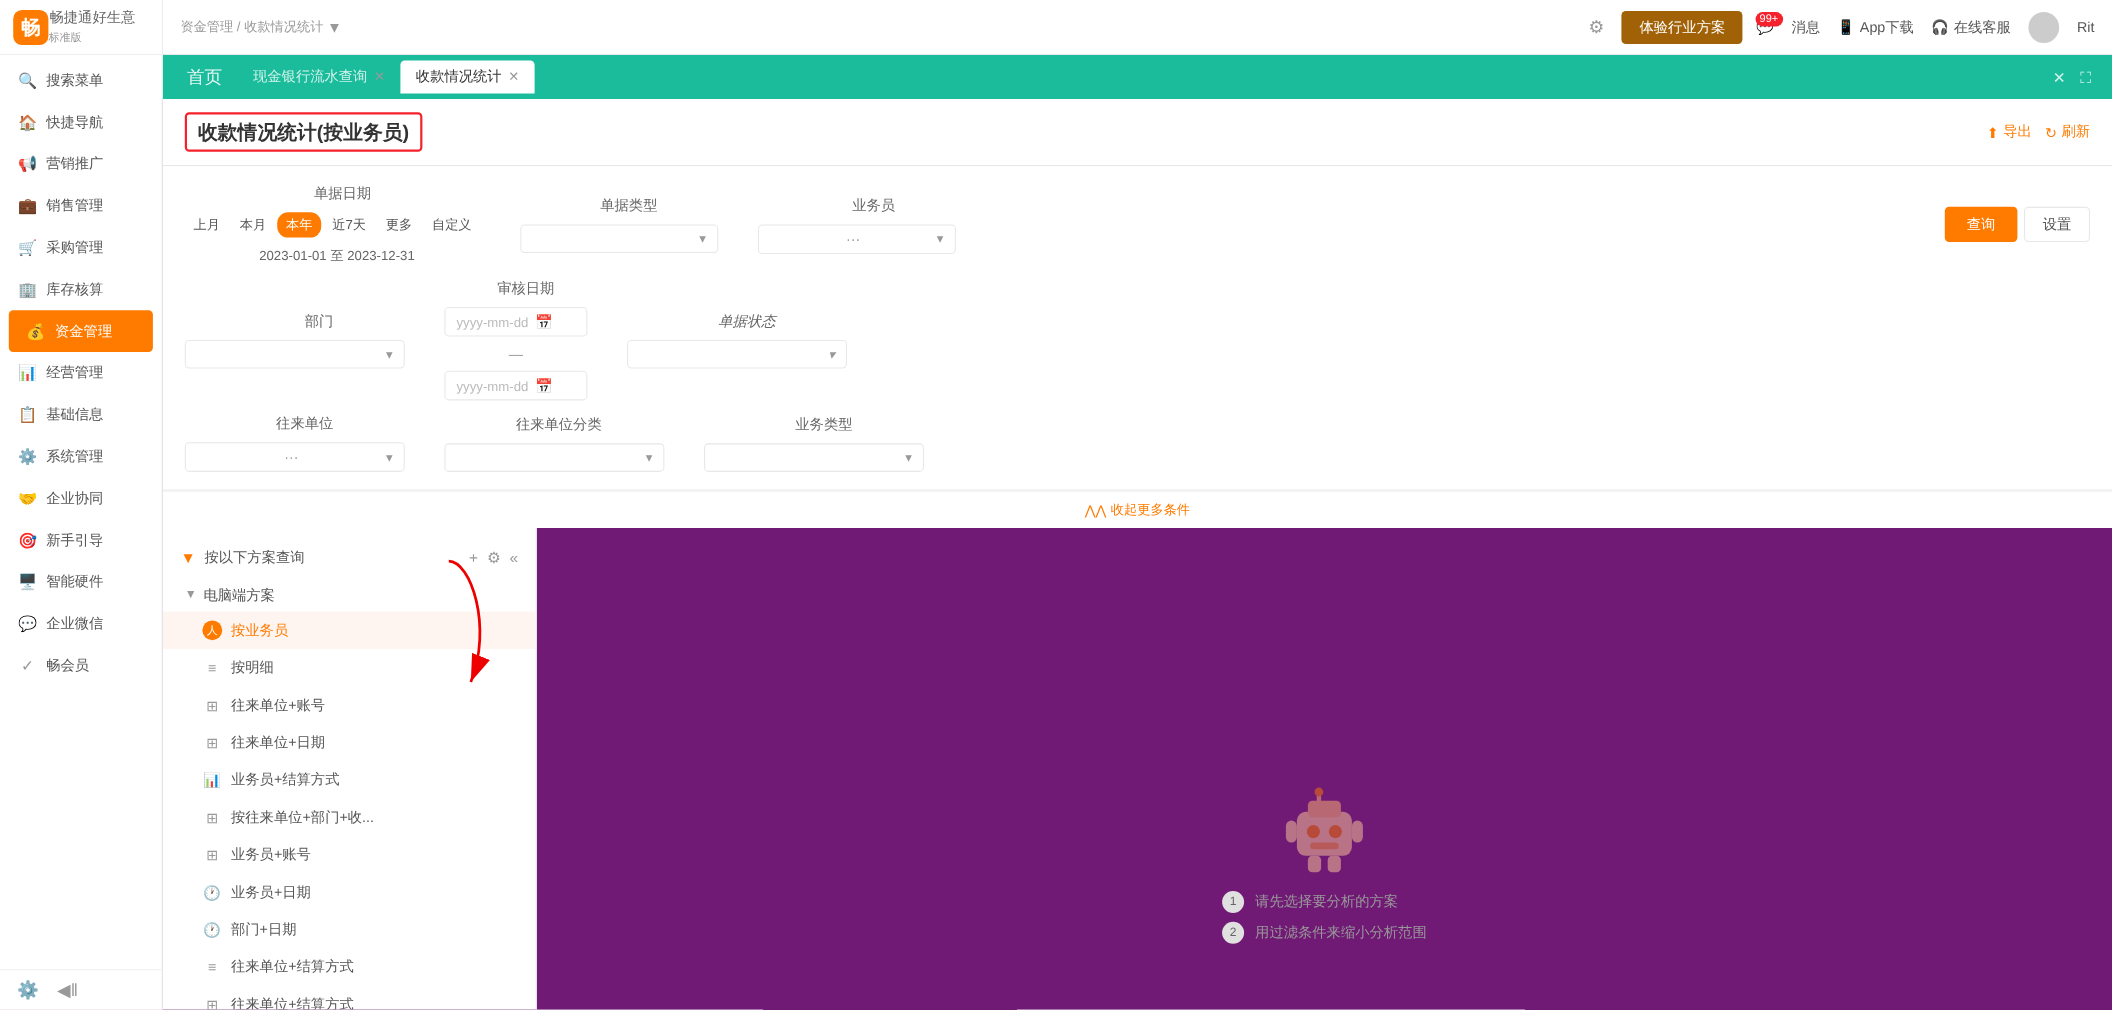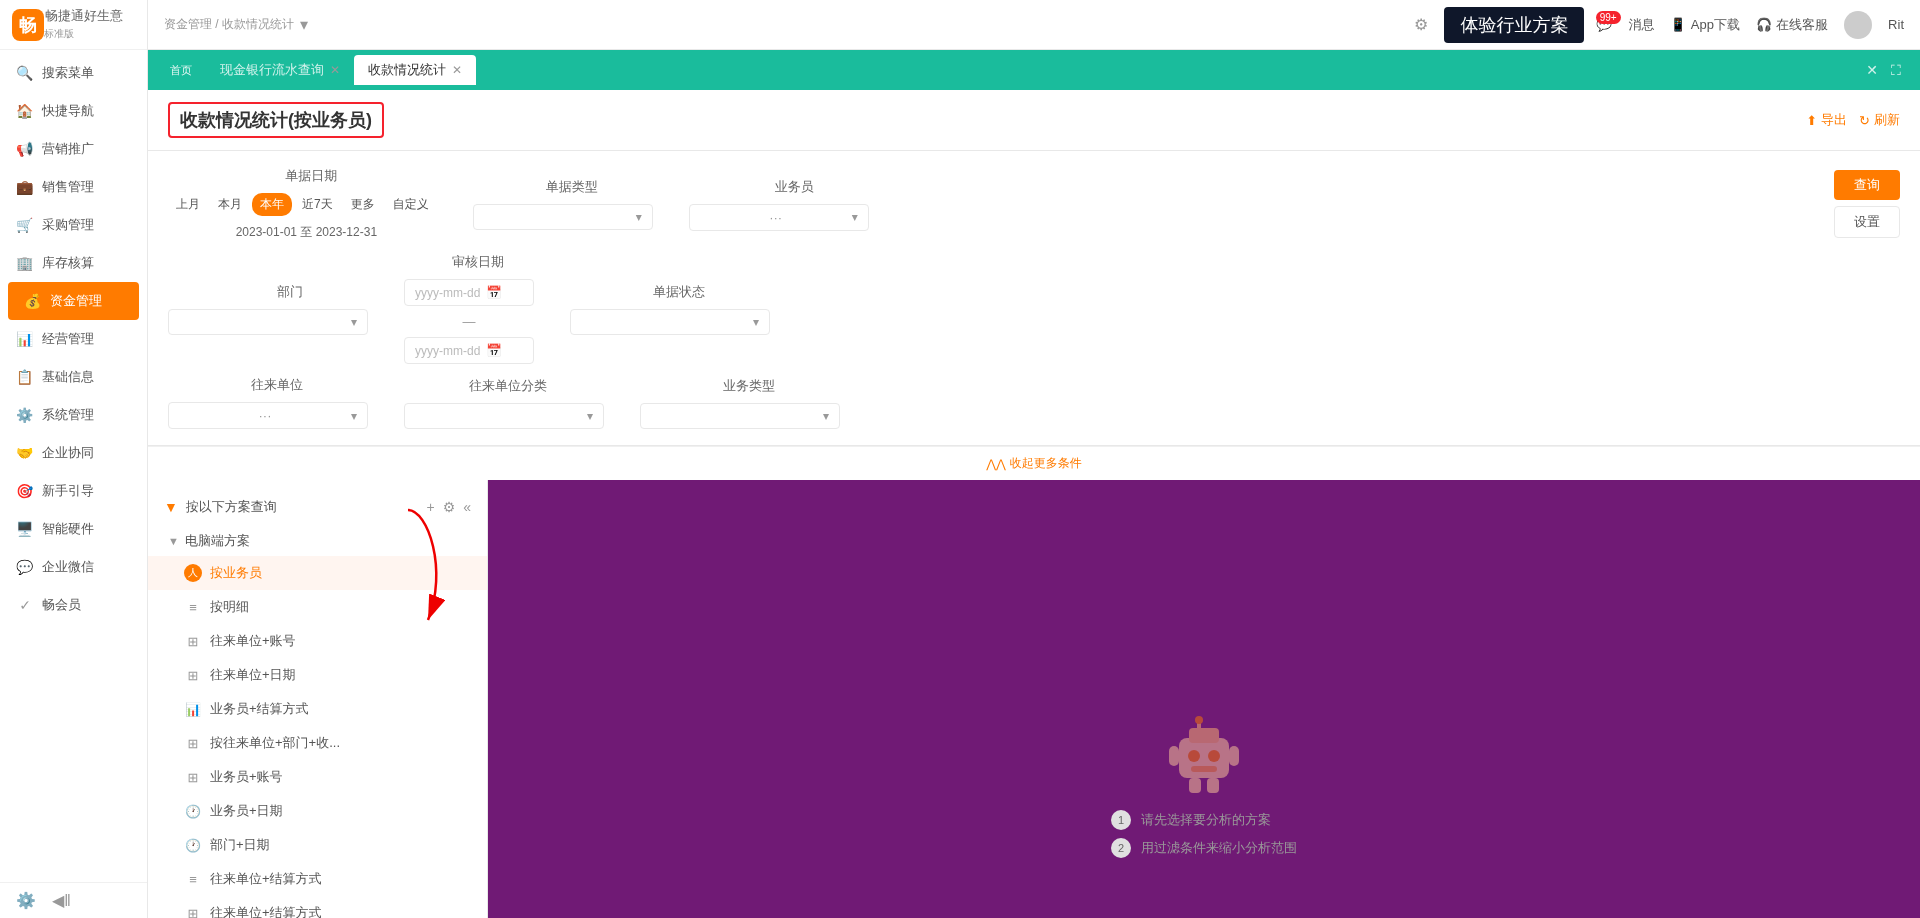--- a/index.html
+++ b/index.html
@@ -25,33 +25,33 @@
 
     
     .main-area { flex: 1; display: flex; flex-direction: column; overflow: hidden; }
 
     
     .topbar { height: 50px; background: #fff; display: flex; align-items: center; padding: 0 16px; border-bottom: 1px solid #e8e8e8; gap: 12px; flex-shrink: 0; }
     .topbar-breadcrumb { display: flex; align-items: center; gap: 6px; flex: 1; }
     .breadcrumb-text { color: #999; font-size: 12px; }
     .topbar-actions { display: flex; align-items: center; gap: 16px; }
     .topbar-gear { color: #999; cursor: pointer; font-size: 16px; }
-    .trial-btn { background: #0f172a; color: white; border: none; padding: 6px 16px; border-radius: 4px; cursor: pointer; font-size: 18px; }
+    .trial-btn { background: #a16207; color: white; border: none; padding: 6px 16px; border-radius: 4px; cursor: pointer; font-size: 13px; }
     .topbar-right { display: flex; align-items: center; gap: 16px; }
     .notif-icon { position: relative; cursor: pointer; color: #555; }
     .notif-badge { position: absolute; top: -6px; right: -8px; background: #f5222d; color: white; font-size: 10px; border-radius: 8px; padding: 1px 4px; }
     .topbar-link { color: #555; cursor: pointer; font-size: 13px; display: flex; align-items: center; gap: 4px; }
     .user-avatar { width: 28px; height: 28px; background: #ccc; border-radius: 50%; }
 
     
     .tab-bar { height: 40px; background: #1abc9c; display: flex; align-items: center; padding: 0 8px; flex-shrink: 0; }
     .tab-item { padding: 6px 14px; cursor: pointer; color: rgba(255,255,255,0.8); font-size: 13px; display: flex; align-items: center; gap: 6px; border-radius: 4px 4px 0 0; }
     .tab-item.active { background: white; color: #333; }
     .tab-close { font-size: 12px; color: #999; cursor: pointer; }
-    .tab-home { color: rgba(255,255,255,0.9); font-size: 11px; padding: 6px 14px; cursor: pointer; }
+    .tab-home { color: rgba(255,255,255,0.9); font-size: 16px; padding: 6px 14px; cursor: pointer; }
     .tab-spacer { flex: 1; }
     .tab-window-controls { display: flex; gap: 8px; padding: 0 8px; }
     .win-ctrl { width: 16px; height: 16px; display: flex; align-items: center; justify-content: center; cursor: pointer; color: rgba(255,255,255,0.8); font-size: 14px; }
 
     
     .page-area { flex: 1; overflow: hidden; display: flex; flex-direction: column; background: #701a75; }
 
     
     .page-header { background: white; padding: 12px 20px; display: flex; align-items: center; justify-content: space-between; border-bottom: 1px solid #e8e8e8; flex-shrink: 0; }
     .page-title-box { border: 2px solid #f5222d; padding: 4px 10px; border-radius: 4px; }
@@ -95,21 +95,21 @@
     .item-icon-orange { width: 18px; height: 18px; background: #ff7b00; border-radius: 50%; display: flex; align-items: center; justify-content: center; color: white; font-size: 10px; }
 
     
     .right-content { flex: 1; display: flex; flex-direction: column; align-items: center; justify-content: flex-end; padding-bottom: 60px; }
     .empty-illustration { display: flex; flex-direction: column; align-items: center; gap: 12px; }
     .empty-steps { display: flex; flex-direction: column; gap: 8px; }
     .empty-step { display: flex; align-items: center; gap: 10px; color: #999; font-size: 13px; }
     .step-num { width: 20px; height: 20px; border-radius: 50%; background: #e0e0e0; color: #666; display: flex; align-items: center; justify-content: center; font-size: 11px; flex-shrink: 0; }
 
     
-    .action-buttons { display: flex; flex-direction: column; gap: 6px; margin-left: auto; }
+    .action-buttons { display: flex; flex-direction: row; gap: 6px; margin-left: auto; }
     .query-btn { background: #ff7b00; color: white; border: none; padding: 6px 20px; border-radius: 4px; cursor: pointer; font-size: 13px; }
     .settings-btn { background: white; color: #555; border: 1px solid #e8e8e8; padding: 6px 16px; border-radius: 4px; cursor: pointer; font-size: 13px; }
 
     .filter-section { background: white; flex-shrink: 0; }
   </style>
 </head>
 <body>
 
 <div class="app-container">
 
@@ -306,21 +306,21 @@
                 <div class="date-field">
                   <span style="color:#bbb;font-size:12px;">yyyy-mm-dd</span>
                   <span>📅</span>
                 </div>
                 <span class="date-separator" style="margin:0 6px;">—</span>
                 <div class="date-field">
                   <span style="color:#bbb;font-size:12px;">yyyy-mm-dd</span>
                   <span>📅</span>
                 </div>
               </div>
-              <div class="filter-item" style="margin-left:20px;">
+              <div class="filter-item" style="margin-left:20px;font-style:italic;">
                 <span class="filter-label">单据状态</span>
                 <div class="dropdown-field" style="min-width:200px;">
                   <span class="field-placeholder"></span>
                   <span class="dropdown-arrow">▾</span>
                 </div>
               </div>
             </div>
 
             <div class="filter-row" style="margin-bottom:0;">
               <div class="filter-item">

